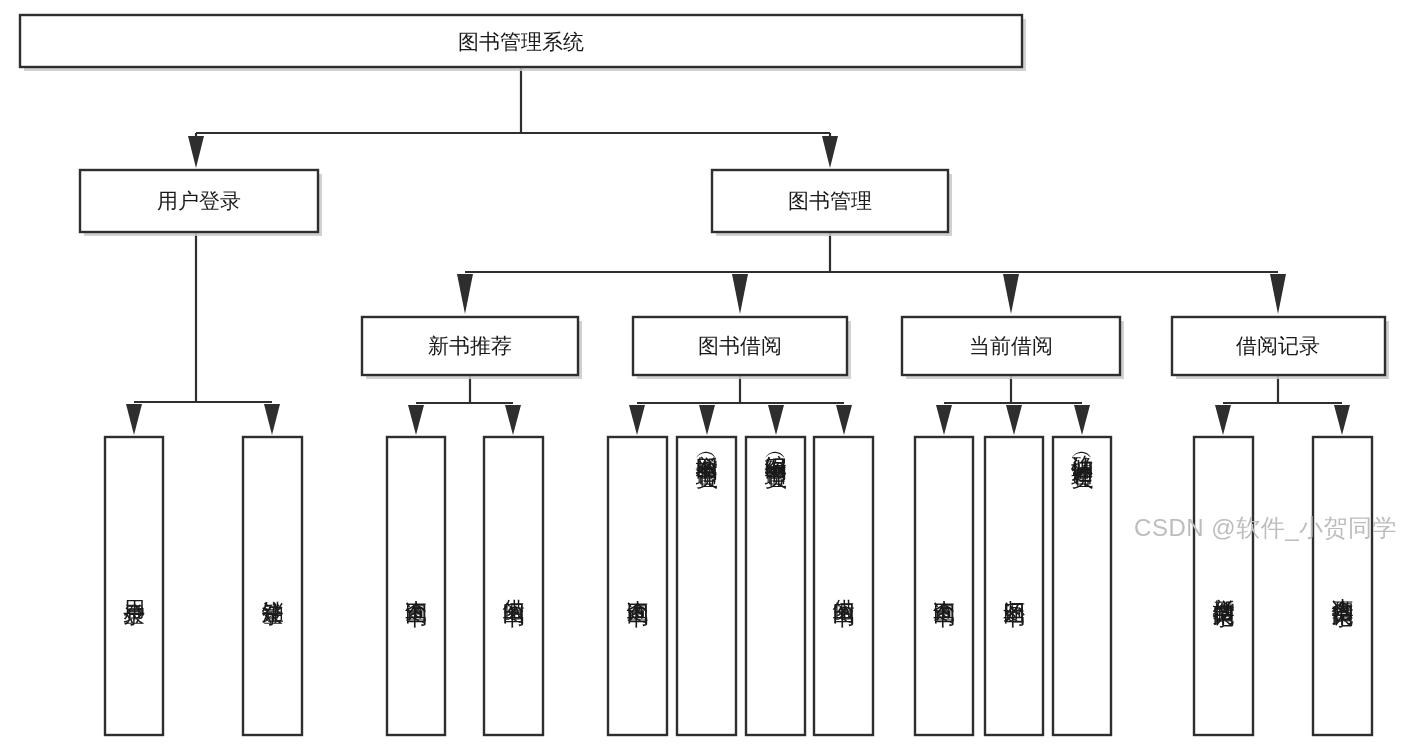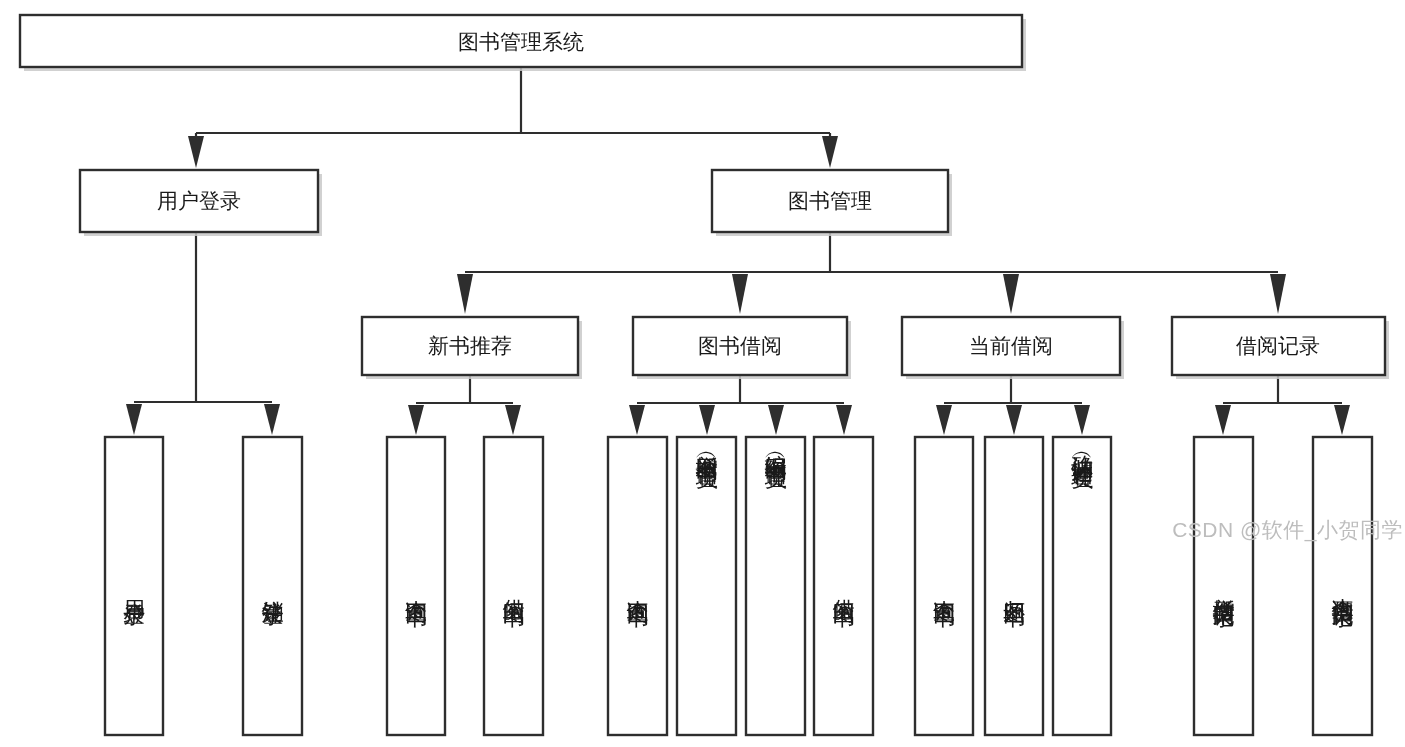--- a/index.html
+++ b/index.html
@@ -58,24 +58,24 @@
     text-orientation: upright;
     font-family: "Liberation Sans", "DejaVu Sans", sans-serif;
     font-size: 22px;
     line-height: 1.12;
     letter-spacing: 2px;
     color: #1a1a1a;
     white-space: nowrap;
   }
   .watermark {
     position: absolute;
-    right: 2px;
+    right: 8px;
     bottom: 6px;
     font-family: "Liberation Sans", "DejaVu Sans", sans-serif;
-    font-size: 21px;
+    font-size: 24px;
     color: #bdbdbd;
     letter-spacing: 0.5px;
     user-select: none;
   }
 </style>
 </head>
 <body>
 
 <div id="diagram-root">
 

